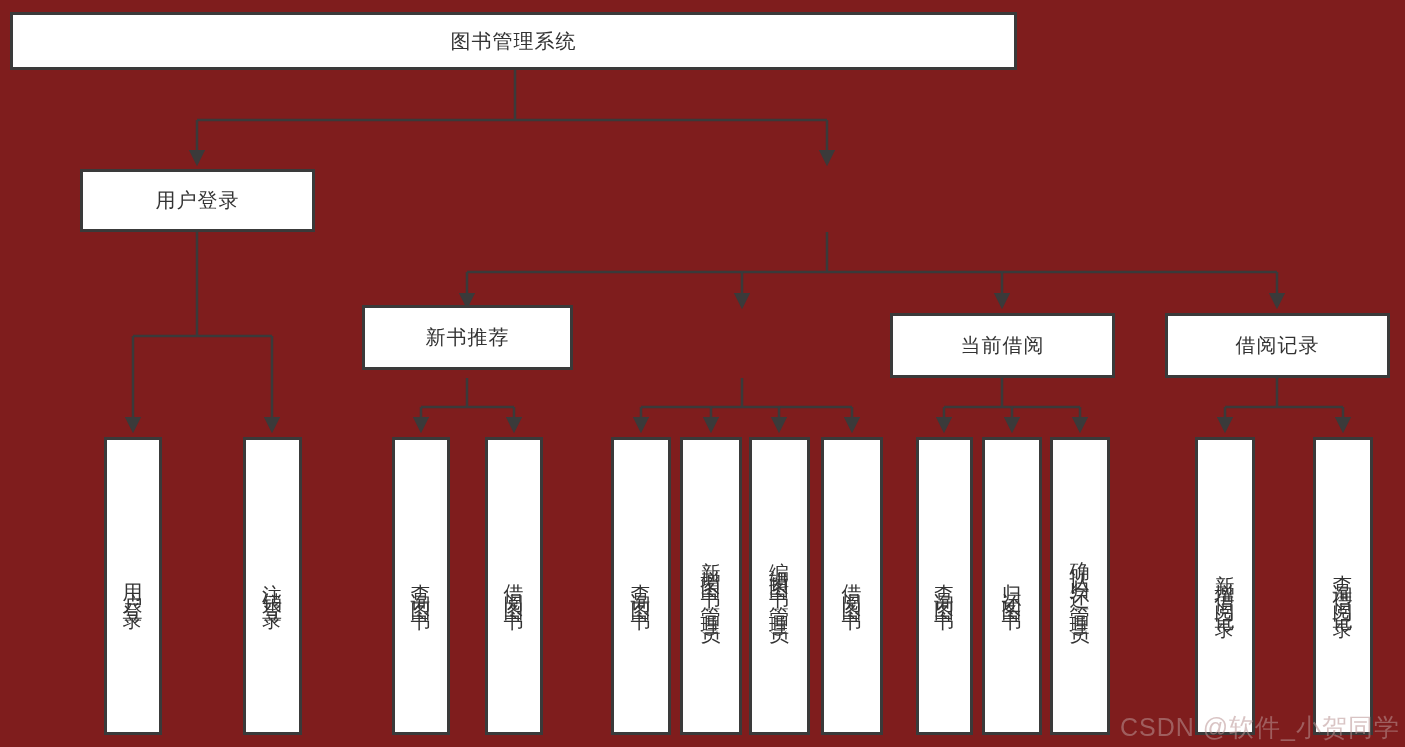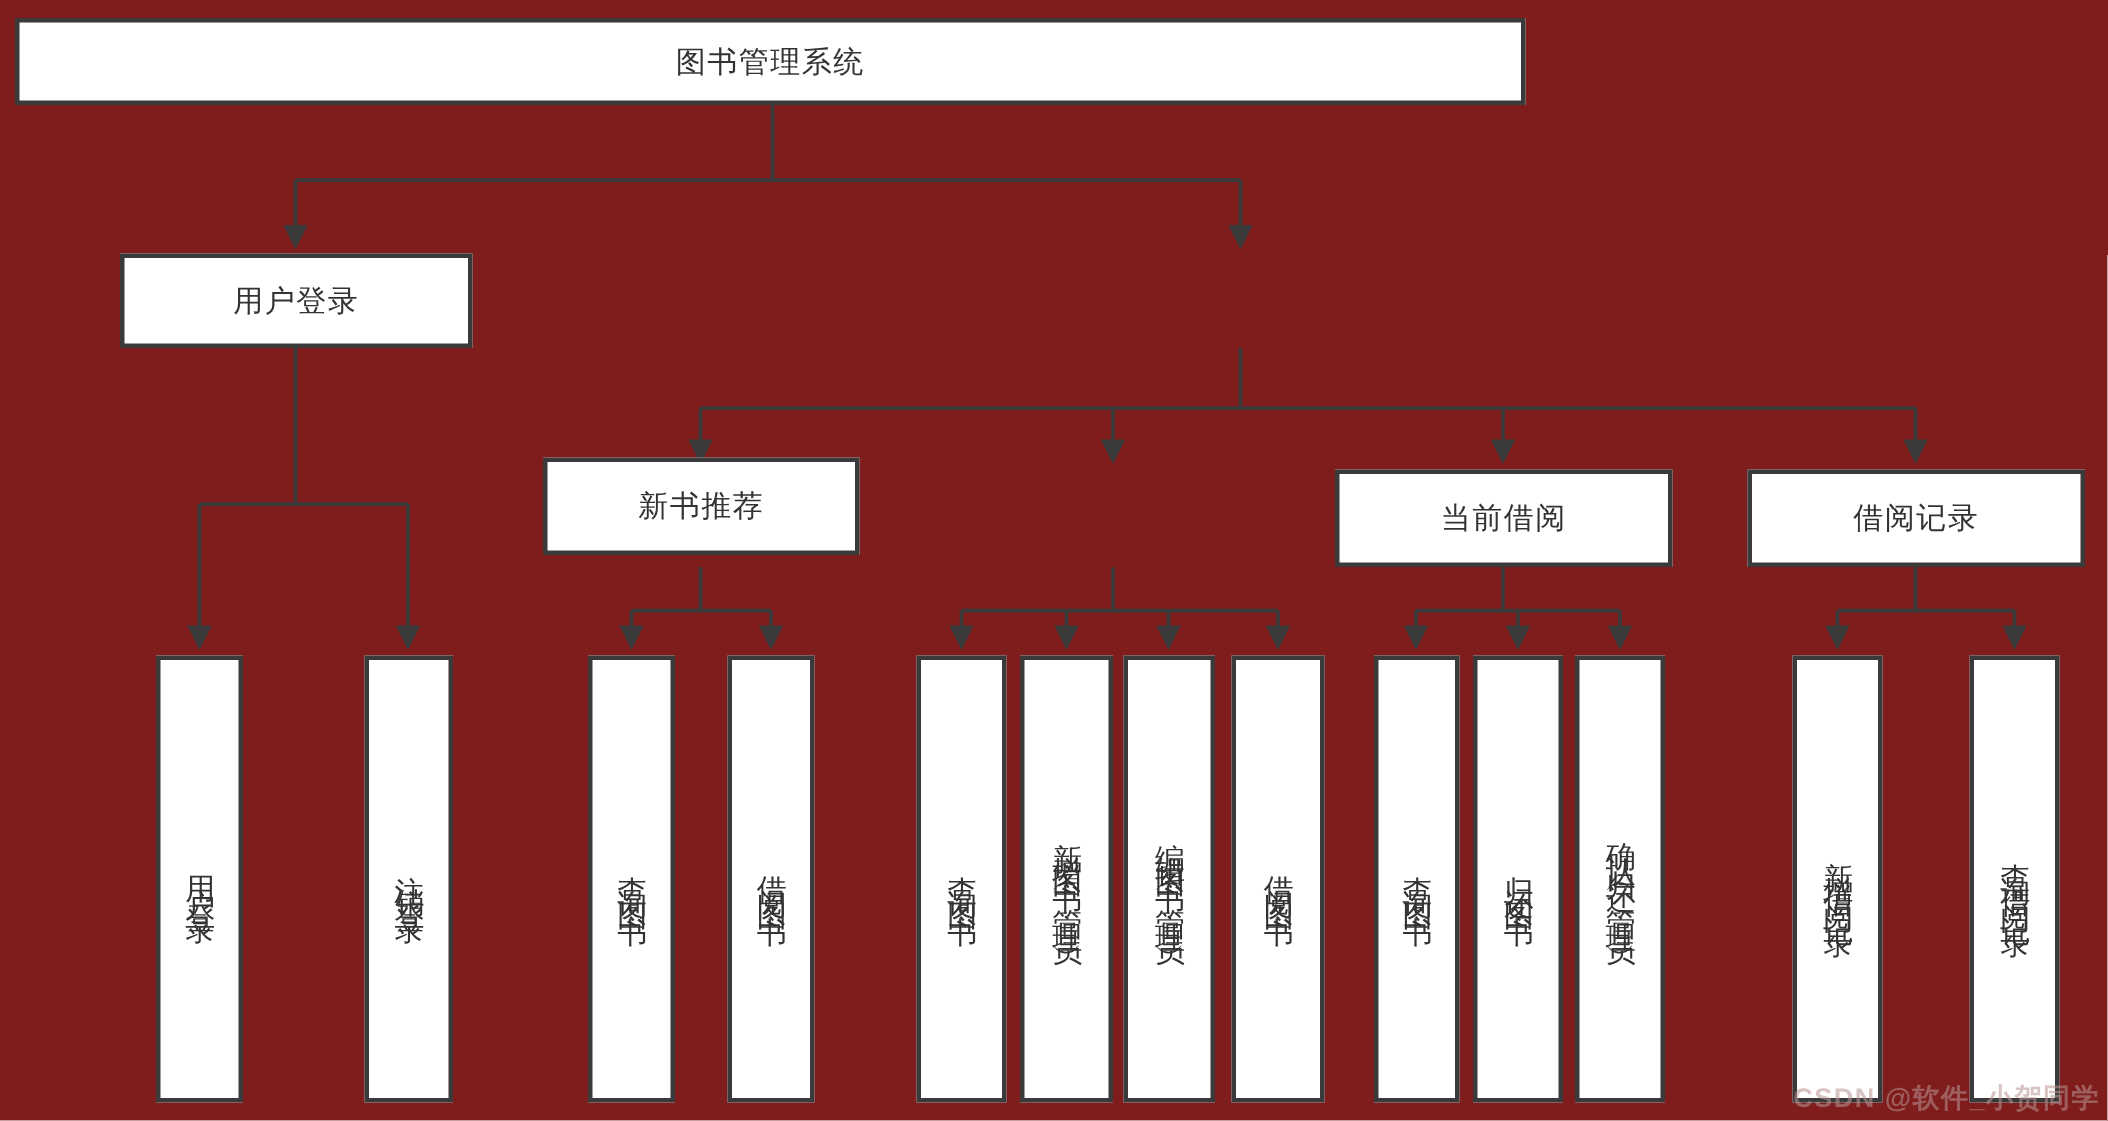--- a/index.html
+++ b/index.html
@@ -11,22 +11,22 @@
   .box{
     position:absolute;box-sizing:border-box;border:3px solid #3a3a3a;background:#ffffff;
     display:flex;align-items:center;justify-content:center;text-align:center;
   }
   .hlabel{font-size:20px;letter-spacing:1px;color:#333333;white-space:nowrap;}
   .leaf .vtext{
     writing-mode:vertical-rl;line-height:1;font-size:20px;letter-spacing:9px;
     color:#333333;
   }
   .watermark{
-    position:absolute;right:5px;bottom:3px;font-size:18px;letter-spacing:1px;
-    color:rgba(186,148,148,0.55);white-space:nowrap;pointer-events:none;font-weight:bold;
+    position:absolute;right:5px;bottom:3px;font-size:25px;letter-spacing:1px;
+    color:rgba(186,148,148,0.55);white-space:nowrap;pointer-events:none;
   }
 </style>
 </head>
 <body>
 
 <div class="canvas">
 
   <svg class="wires" width="1405" height="747" viewBox="0 0 1405 747" fill="none" stroke="#3a3a3a" stroke-width="2.5">
     <defs>
       <marker id="ah" viewBox="0 0 10 10" refX="8" refY="5" markerWidth="8" markerHeight="6.5" orient="auto">

